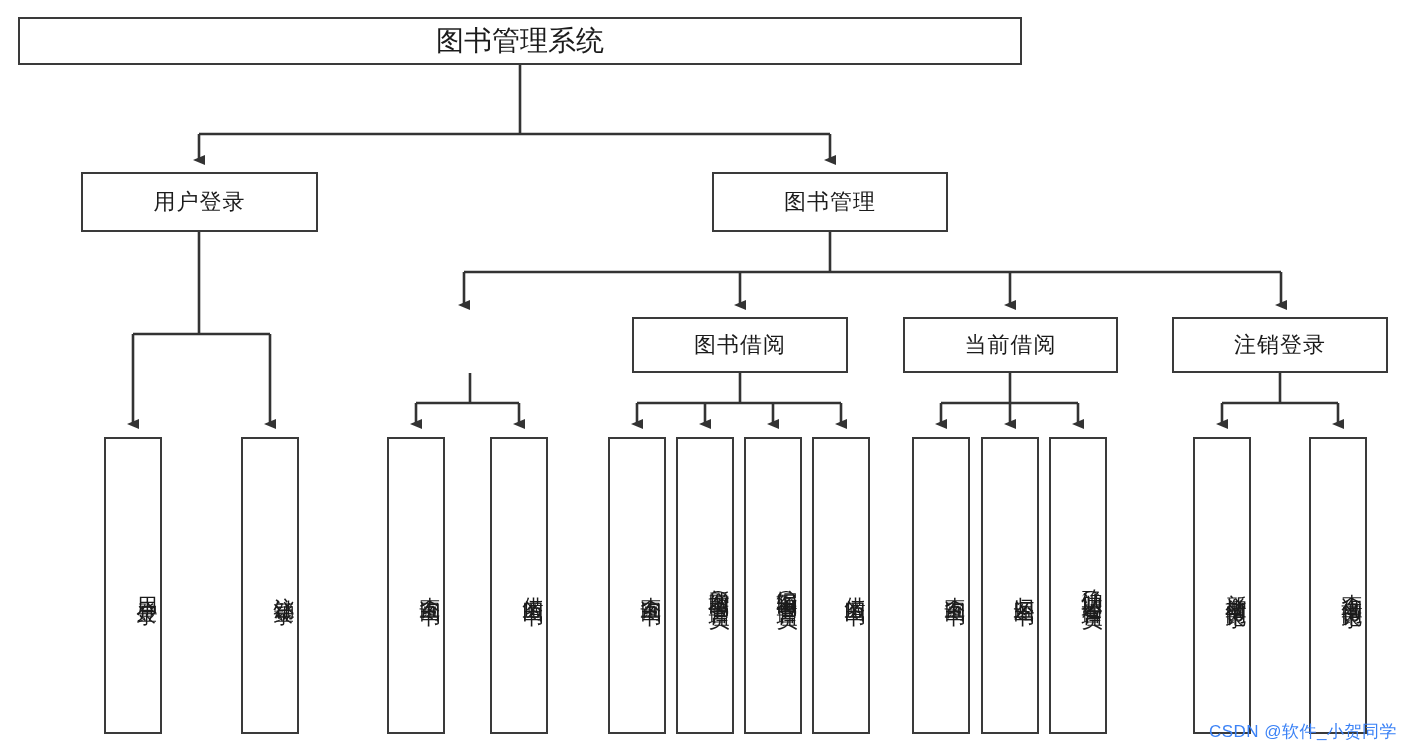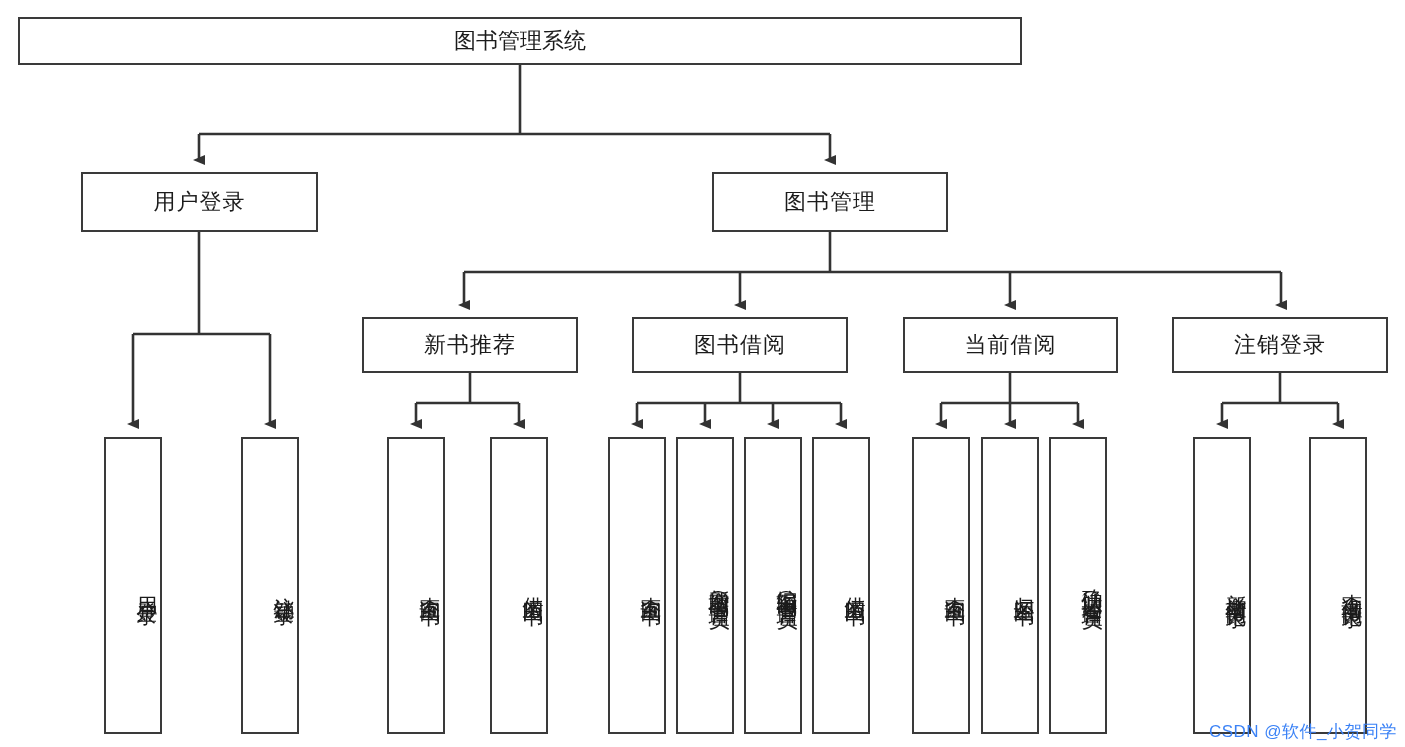--- a/index.html
+++ b/index.html
@@ -35,21 +35,21 @@
     justify-content: center;
     color: #1b1b1b;
     z-index: 2;
   }
   .node.h {
     font-size: 22px;
     letter-spacing: 1px;
     line-height: 1.2;
   }
   .node.root {
-    font-size: 22px;
+    font-size: 28px;
   }
   .node.v {
     writing-mode: vertical-rl;
     text-orientation: upright;
     font-size: 21px;
     letter-spacing: 3px;
     line-height: 1.25;
     padding-top: 12px;
     padding-bottom: 12px;
     align-items: flex-start;
@@ -131,23 +131,20 @@
     <span>图书管理系统</span>
   </div>
 
   <div class="node h" style="left:81px; top:172px; width:237px; height:60px;">
     <span>用户登录</span>
   </div>
   <div class="node h" style="left:712px; top:172px; width:236px; height:60px;text-align:right;">
     <span>图书管理</span>
   </div>
 
-  <div class="node h" style="left:362px; top:317px; width:216px; height:56px;">
-    <span>新书推荐</span>
-  </div>
   <div class="node h" style="left:632px; top:317px; width:216px; height:56px;">
     <span>图书借阅</span>
   </div>
   <div class="node h" style="left:903px; top:317px; width:215px; height:56px;justify-content:center;">
     <span>当前借阅</span>
   </div>
   <div class="node h" style="left:1172px; top:317px; width:216px; height:56px;">
     <span>注销登录</span>
   </div>
 

